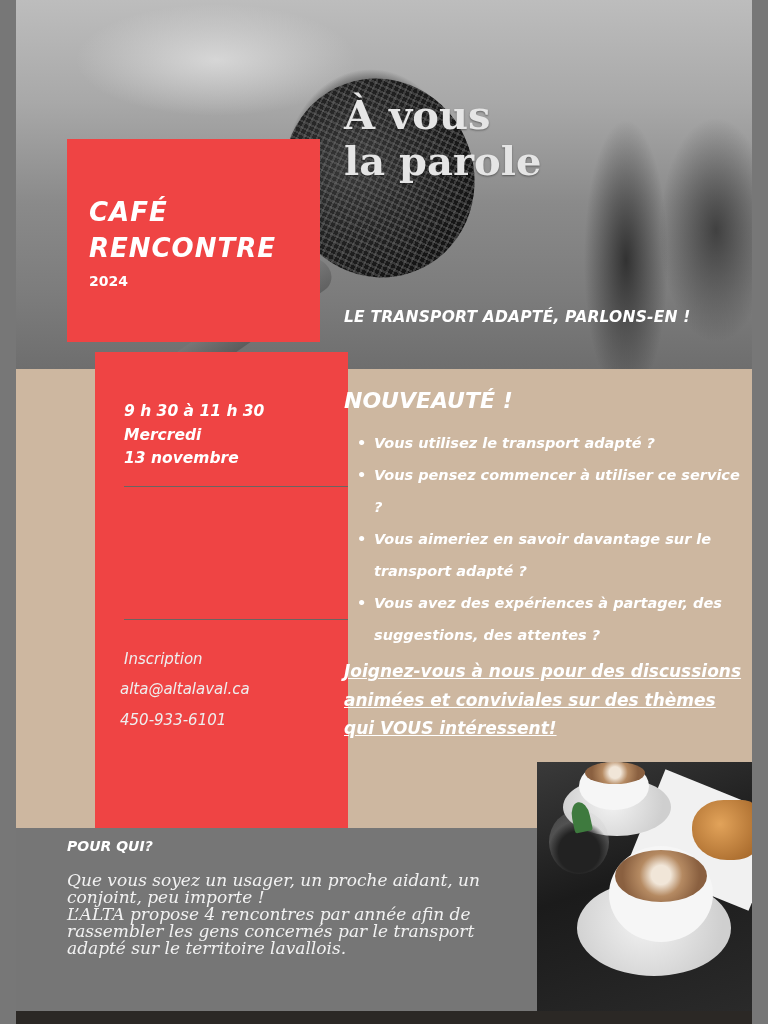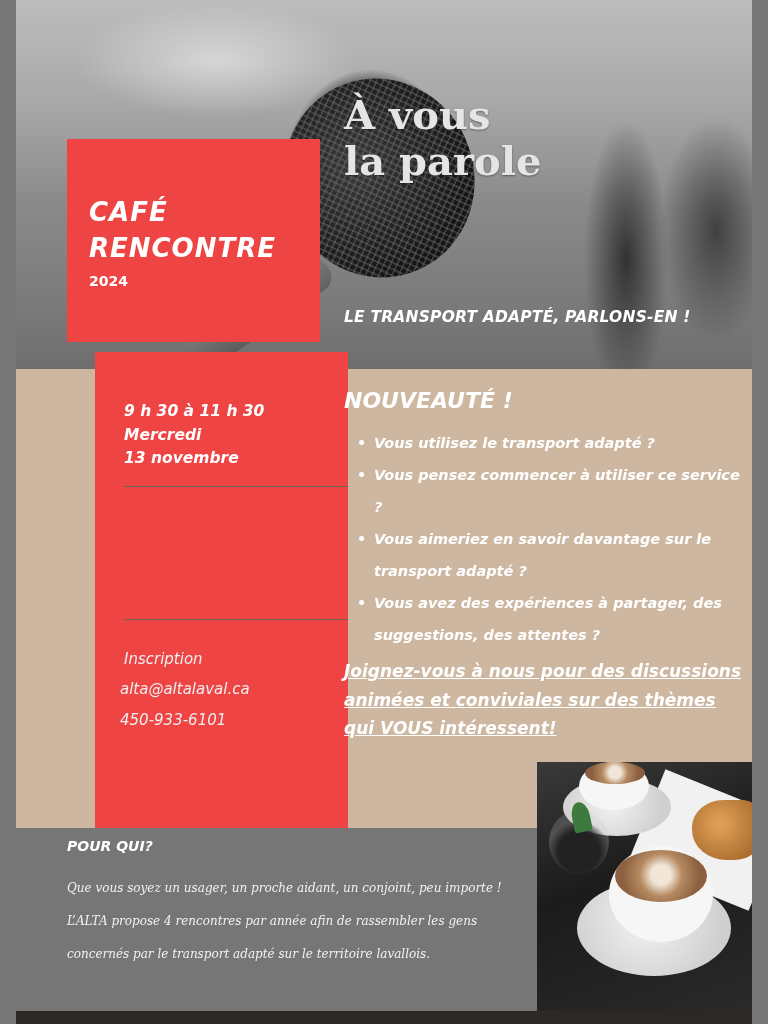--- a/index.html
+++ b/index.html
@@ -56,21 +56,21 @@
   .contact { position: absolute; left: 25px; font-size: 15px; font-style: italic; color: #eeeeee; }
 
   .news-title { position: absolute; left: 344px; top: 388px; color: #ffffff; font-size: 22px; font-weight: bold; font-style: italic; }
   .news-list { position: absolute; left: 356px; top: 427px; width: 390px; list-style: none; color: #ffffff; }
   .news-list li { position: relative; padding-left: 18px; font-size: 14.5px; font-weight: bold; font-style: italic; line-height: 32px; }
   .news-list li::before { content: "•"; position: absolute; left: 1px; top: 0; font-style: normal; }
   .join { position: absolute; left: 344px; top: 657px; width: 400px; color: #ffffff; font-size: 17px; font-weight: bold; font-style: italic; line-height: 28.5px; text-decoration: underline; }
 
   .gray-section { position: absolute; left: 16px; top: 828px; width: 736px; height: 183px; background: #767676; }
   .who-title { position: absolute; left: 67px; top: 838px; color: #ffffff; font-size: 14px; font-weight: bold; font-style: italic; }
-  .who-text { position: absolute; left: 67px; top: 872px; width: 470px; color: #f2f2f2; font-family: "DejaVu Serif", serif; font-style: italic; font-size: 12px; line-height: 33px; }
+  .who-text { position: absolute; left: 67px; top: 872px; width: 470px; color: #f2f2f2; font-family: "DejaVu Serif", serif; font-style: italic; font-size: 17px; line-height: 17px; }
 
   .coffee-photo {
     position: absolute; left: 537px; top: 762px; width: 215px; height: 249px; overflow: hidden;
     background: linear-gradient(160deg, #3a3a3a 0%, #1b1b1b 45%, #2a2a2a 100%);
   }
   .plate { position: absolute; border-radius: 50%; background: radial-gradient(circle at 45% 40%, #f4f4f4, #cfcfcf 75%); }
   .cup { position: absolute; border-radius: 50%; background: #f6f6f6; }
   .latte { position: absolute; border-radius: 50%; background: radial-gradient(circle at 50% 48%, #f1e6d8 0 18%, #b58a62 40%, #8a6040 72%); }
   .pastry { position: absolute; right: -10px; top: 38px; width: 70px; height: 60px; border-radius: 45% 30% 40% 50%; background: radial-gradient(circle at 40% 40%, #e2a35a, #a86a2c 80%); }
   .tray { position: absolute; right: -20px; top: 28px; width: 130px; height: 100px; background: #f1f1f1; transform: rotate(22deg); }

